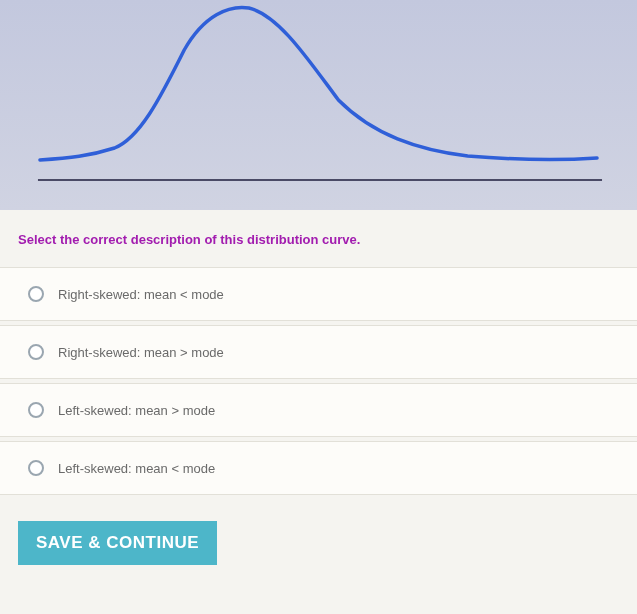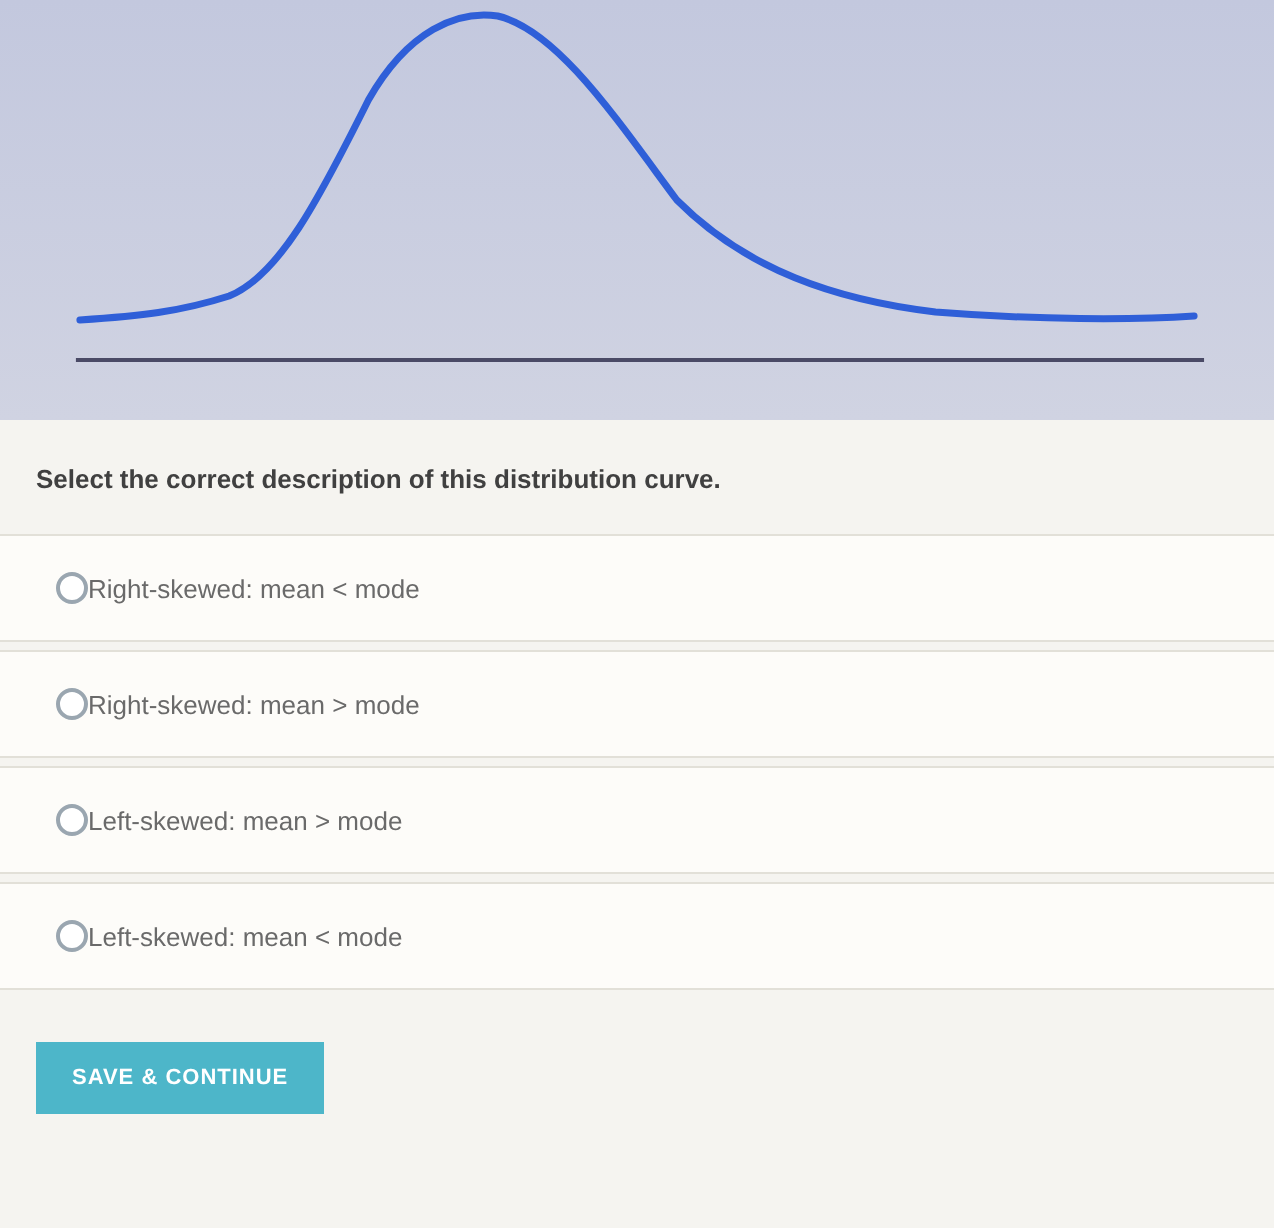--- a/index.html
+++ b/index.html
@@ -15,51 +15,52 @@
     height: 210px;
     background: linear-gradient(180deg, #c3c8de 0%, #d0d3e2 100%);
     padding: 0 30px 20px 30px;
     position: relative;
   }
   .chart-area svg { width: 100%; height: 100%; display: block; }
   .question {
     padding: 22px 18px 10px 18px;
     font-size: 13px;
     font-weight: bold;
-    color: #404040;
+    color: #a21caf;
   }
   .options { padding: 10px 0 0 0; }
   .option {
     background: #fdfcf9;
     border-top: 1px solid #e2e0d8;
     border-bottom: 1px solid #e2e0d8;
     padding: 18px 28px;
     margin-bottom: 4px;
     display: flex;
     align-items: center;
+    gap: 14px;
     cursor: pointer;
   }
   .radio {
     width: 16px;
     height: 16px;
     border: 2px solid #9aa6b0;
     border-radius: 50%;
     flex: 0 0 auto;
     background: #fff;
   }
   .option-label {
     font-size: 13px;
     color: #6a6a6a;
   }
   .footer { padding: 22px 18px; }
   .save-btn {
     display: inline-block;
     background: #4db6c9;
     color: #fff;
-    font-size: 11px;
+    font-size: 17px;
     font-weight: bold;
     letter-spacing: 0.5px;
     padding: 12px 18px;
     border: none;
     cursor: pointer;
     text-transform: uppercase;
   }
 </style>
 </head>
 <body>

